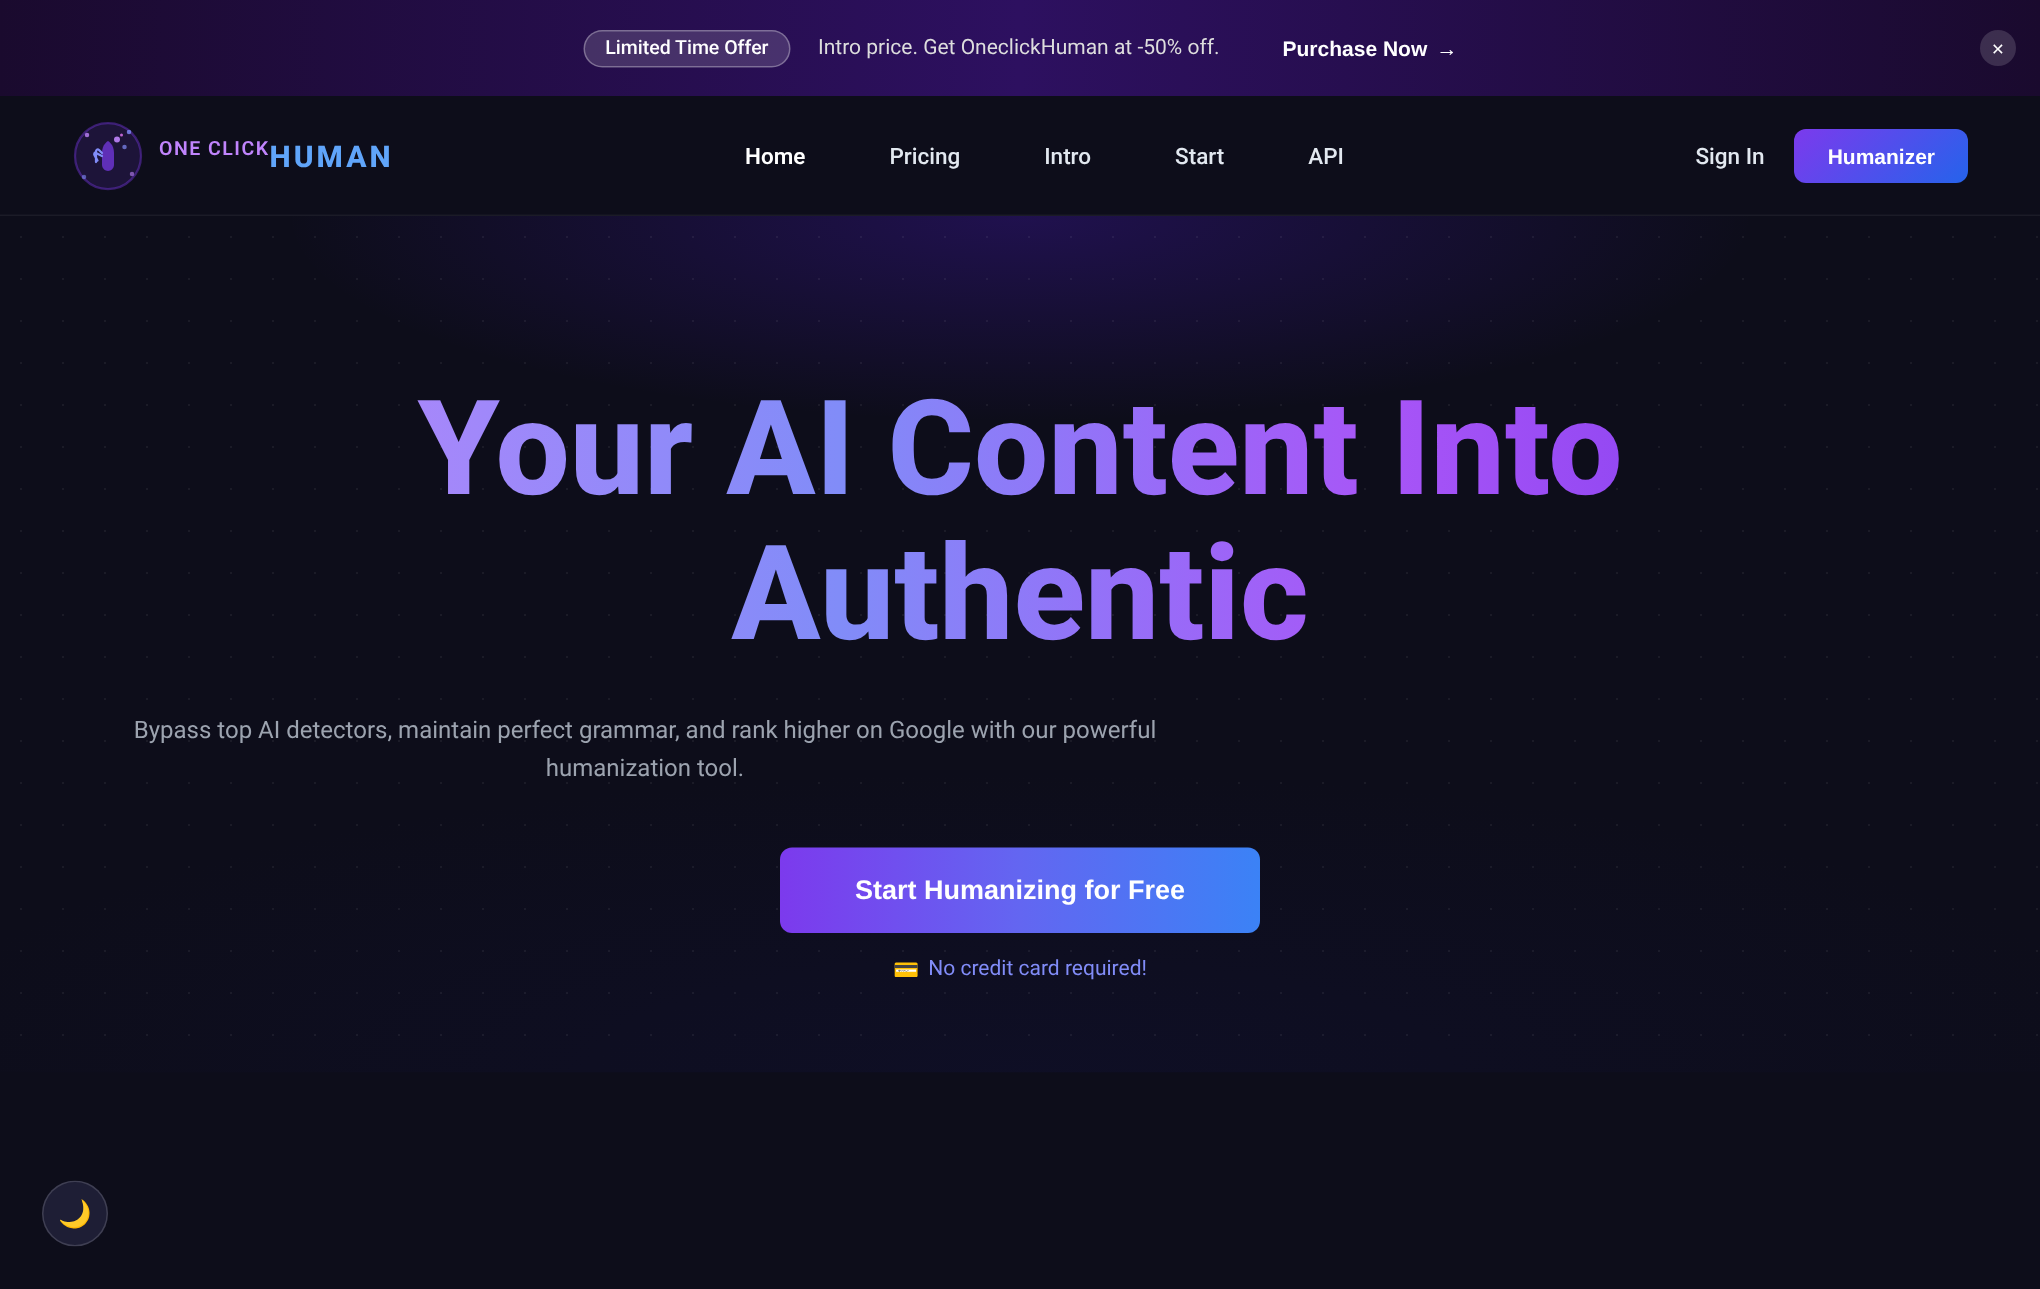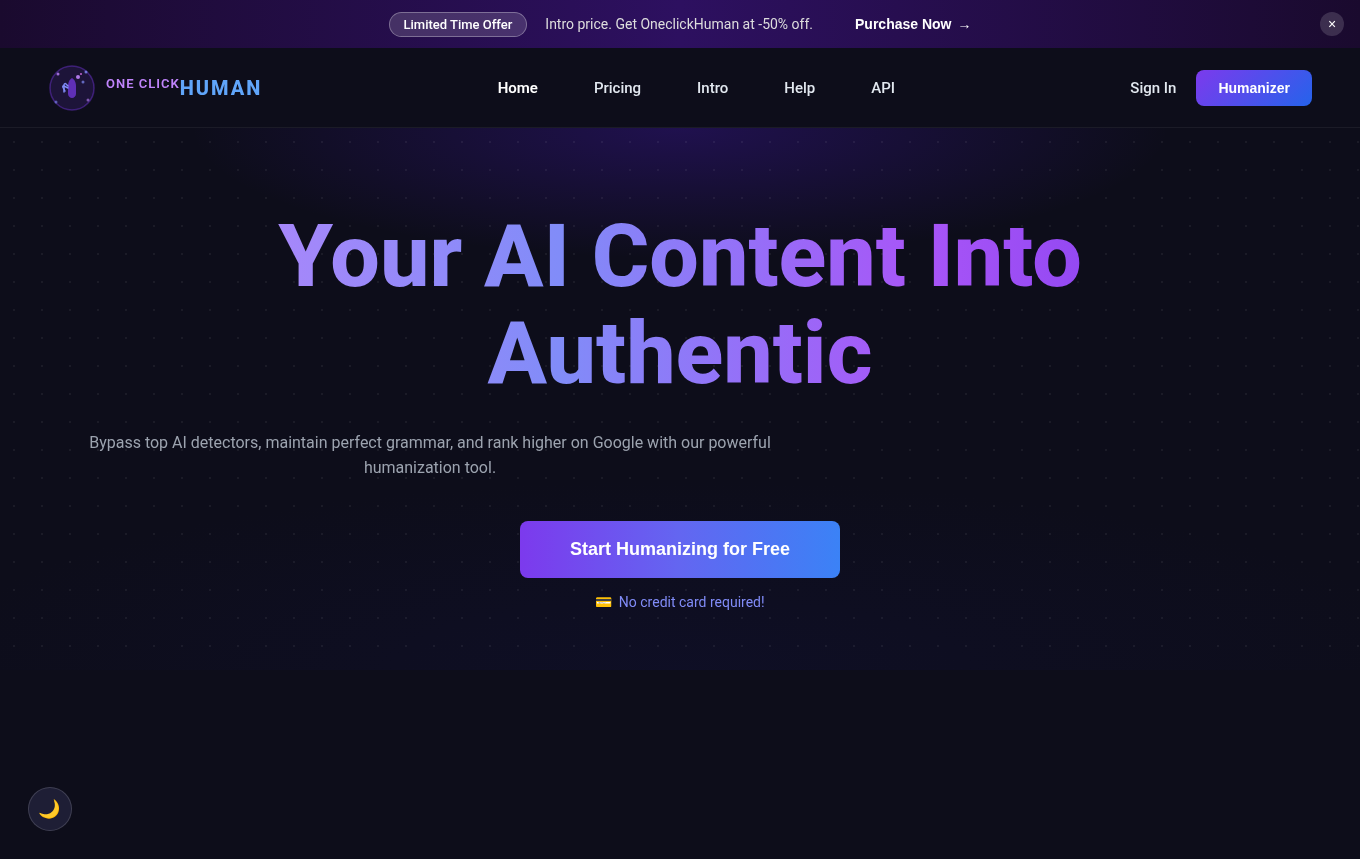--- a/index.html
+++ b/index.html
@@ -13,21 +13,21 @@
     }
 
     
     .banner {
       background: linear-gradient(90deg, #1a0a2e 0%, #2d1060 50%, #1a0a2e 100%);
       display: flex;
       align-items: center;
       justify-content: center;
       gap: 18px;
       padding: 0 20px;
-      height: 48px;
+      height: 64px;
       position: relative;
     }
 
     .banner-badge {
       background: rgba(255,255,255,0.15);
       border: 1px solid rgba(255,255,255,0.3);
       border-radius: 20px;
       padding: 4px 14px;
       font-size: 13px;
       font-weight: 500;
@@ -198,20 +198,21 @@
 
     .hero-title-gradient {
       font-size: 88px;
       font-weight: 800;
       line-height: 1.1;
       display: block;
       background: linear-gradient(90deg, #c084fc 0%, #818cf8 40%, #a855f7 70%, #7c3aed 100%);
       -webkit-background-clip: text;
       -webkit-text-fill-color: transparent;
       background-clip: text;
+      margin-top: 28px;
     }
 
     .hero-title-human {
       font-size: 88px;
       font-weight: 800;
       color: #6b7280;
       line-height: 1.1;
       display: block;
     }
 
@@ -316,21 +317,21 @@
     <li>
       <a href="#" class="active">Home</a>
     </li>
     <li>
       <a href="#">Pricing</a>
     </li>
     <li>
       <a href="#">Intro</a>
     </li>
     <li>
-      <a href="#">Help</a>
+      <a href="#">Start</a>
     </li>
     <li>
       <a href="#">API</a>
     </li>
   </ul>
 
   <div class="nav-right">
     <a href="#" class="signin-link">Sign In</a>
     <button class="humanizer-btn">Humanizer</button>
   </div>

